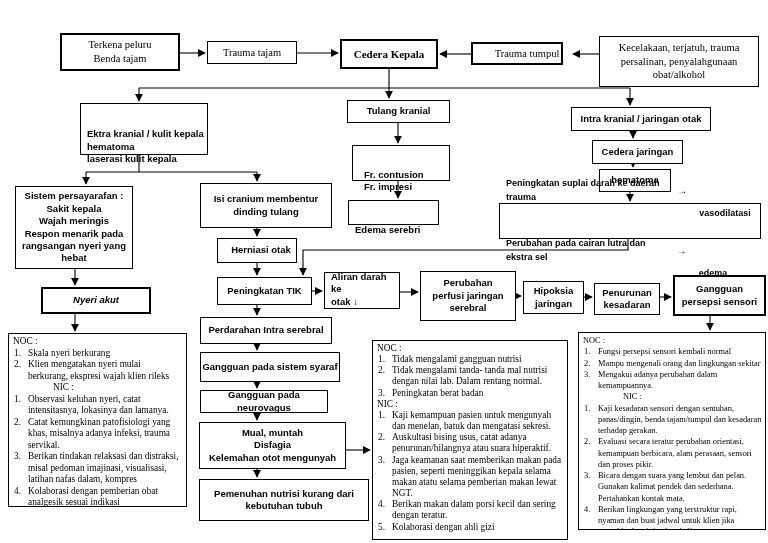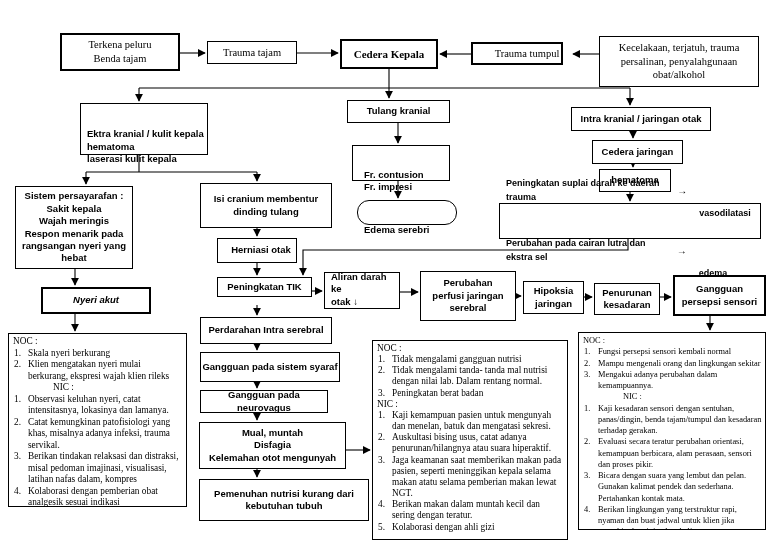--- a/index.html
+++ b/index.html
@@ -124,21 +124,21 @@
     <span class="lbl">Nyeri akut</span>
   </div>
 
   <div class="bx" style="left:200px;top:183px;width:132px;height:45px;">
     <span class="lbl">Isi cranium membentur
 dinding tulang</span>
   </div>
   <div class="bx" style="left:217px;top:238px;width:80px;height:25px;padding-left:8px;">
     <span class="lbl">Herniasi otak</span>
   </div>
-  <div class="bx" style="left:217px;top:277px;width:95px;height:20px;">
+  <div class="bx" style="left:217px;top:277px;width:95px;height:28px;">
     <span class="lbl">Peningkatan TIK</span>
   </div>
   <div class="bx" style="left:200px;top:317px;width:132px;height:27px;">
     <span class="lbl">Perdarahan Intra serebral</span>
   </div>
   <div class="bx" style="left:200px;top:352px;width:140px;height:30px;">
     <span class="lbl">Gangguan pada sistem syaraf</span>
   </div>
   <div class="bx" style="left:200px;top:390px;width:128px;height:23px;">
     <span class="lbl">Gangguan pada neurovagus</span>
@@ -150,21 +150,21 @@
   </div>
   <div class="bx" style="left:199px;top:479px;width:170px;height:42px;">
     <span class="lbl">Pemenuhan nutrisi kurang dari
 kebutuhan tubuh</span>
   </div>
 
   <div class="bx left-al" style="left:352px;top:145px;width:98px;height:36px;padding-left:11px;">
     <span class="lbl">Fr. contusion
 Fr. impresi</span>
   </div>
-  <div class="bx left-al" style="left:357px;top:200px;width:100px;height:25px;border-radius:12px;">
+  <div class="bx left-al" style="left:348px;top:200px;width:91px;height:25px;">
     <span class="lbl">Edema serebri</span>
   </div>
 
   <div class="bx" style="left:592px;top:140px;width:91px;height:24px;">
     <span class="lbl">Cedera jaringan</span>
   </div>
   <div class="bx" style="left:599px;top:169px;width:72px;height:23px;">
     <span class="lbl">hematoma</span>
   </div>
   <div class="bx" style="left:499px;top:203px;width:262px;height:36px;">
@@ -254,21 +254,21 @@
       <div class="noc-item">
         <span class="n">2.</span>
         <span class="t">Auskultasi bising usus, catat adanya penurunan/hilangnya atau suara hiperaktif.</span>
       </div>
       <div class="noc-item">
         <span class="n">3.</span>
         <span class="t">Jaga keamanan saat memberikan makan pada pasien, seperti meninggikan kepala selama makan atatu selama pemberian makan lewat NGT.</span>
       </div>
       <div class="noc-item">
         <span class="n">4.</span>
-        <span class="t">Berikan makan dalam muntah kecil dan sering dengan teratur.</span>
+        <span class="t">Berikan makan dalam porsi kecil dan sering dengan teratur.</span>
       </div>
       <div class="noc-item">
         <span class="n">5.</span>
         <span class="t">Kolaborasi dengan ahli gizi</span>
       </div>
     </div>
   <div class="noc noc-r" style="left:578px;top:332px;width:188px;height:198px;">
       <div class="noc-h">NOC :</div>
       <div class="noc-item">
         <span class="n">1.</span>

